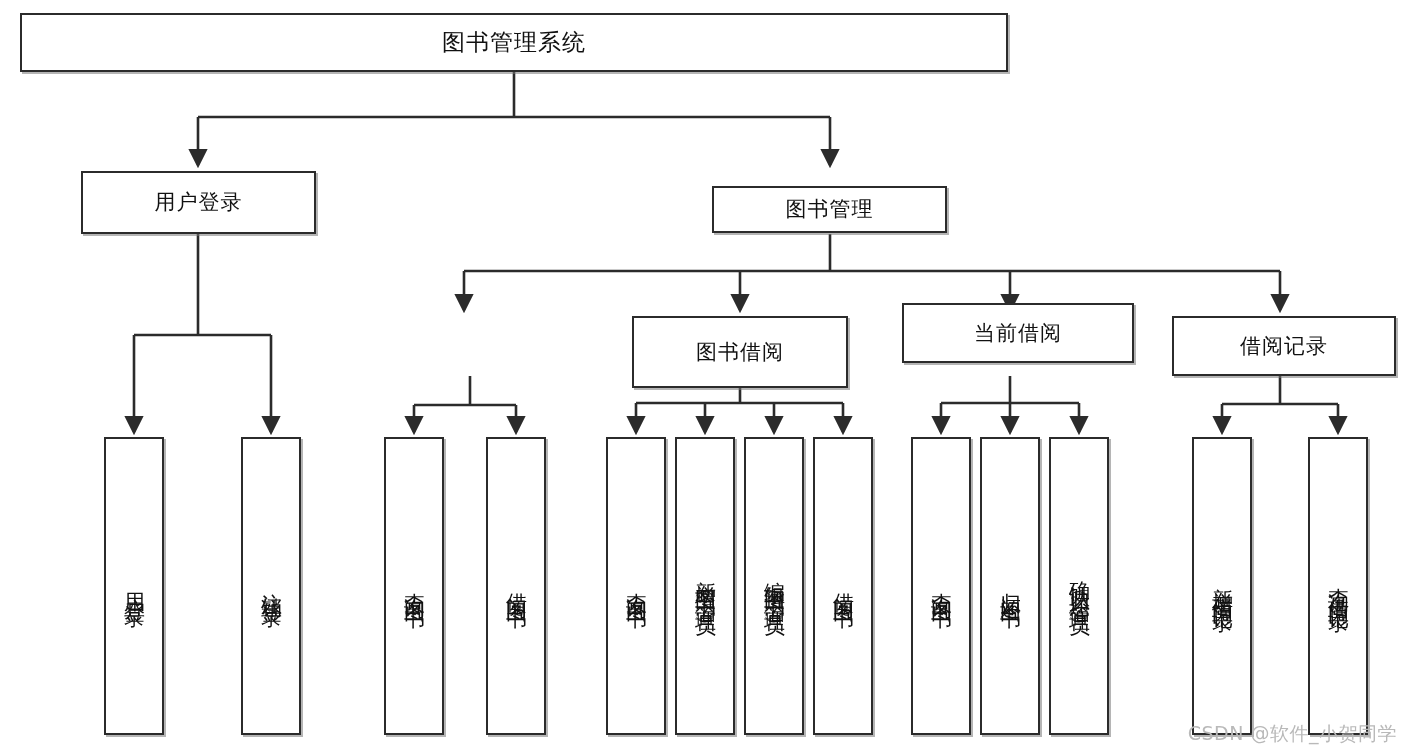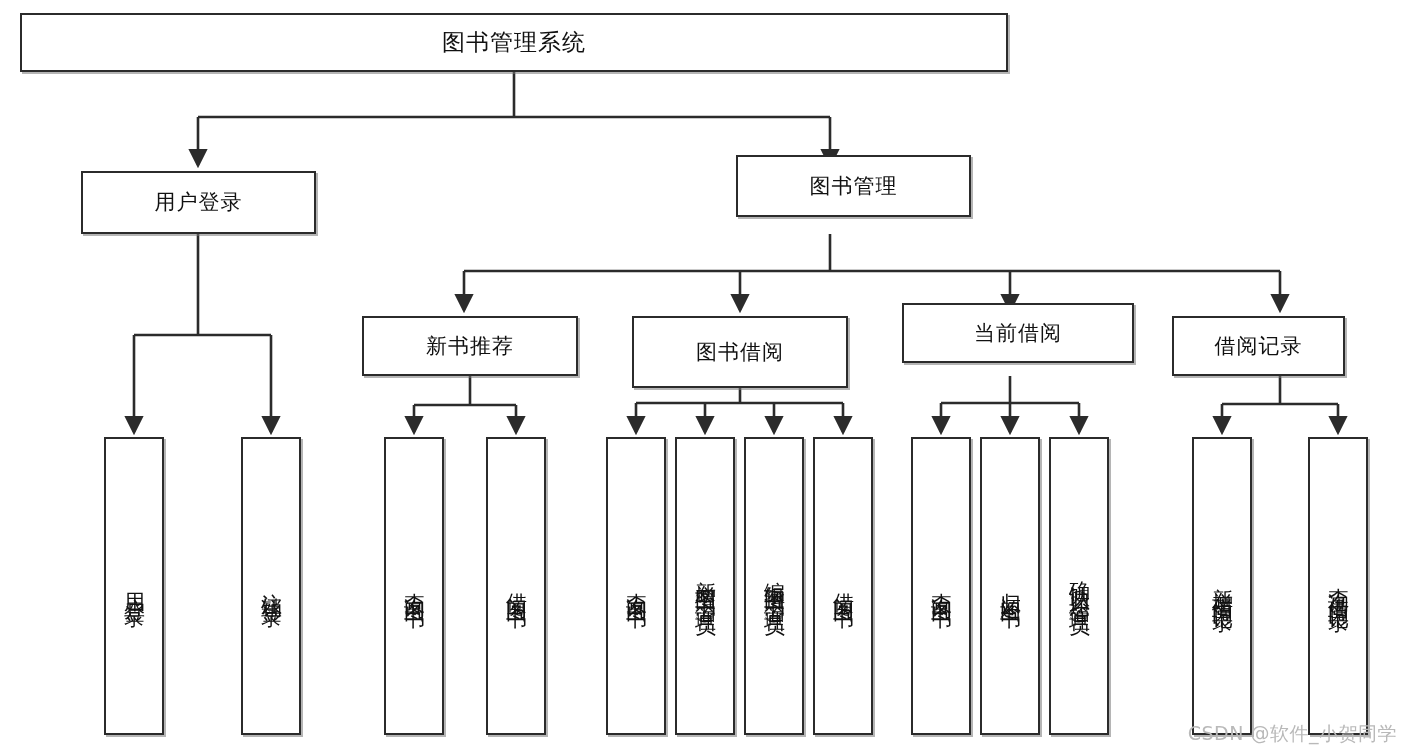--- a/index.html
+++ b/index.html
@@ -134,34 +134,31 @@
     </g>
   </svg>
 
   <div class="node root" style="left:20px; top:13px; width:988px; height:59px;">
     <span class="node-label">图书管理系统</span>
   </div>
 
   <div class="node level2" style="left:81px; top:171px; width:235px; height:63px;">
     <span class="node-label">用户登录</span>
   </div>
-  <div class="node level2" style="left:712px; top:155px; width:235px; height:62px;margin-left:24px;">
+  <div class="node level2" style="left:712px; top:186px; width:235px; height:47px;">
     <span class="node-label">图书管理</span>
   </div>
 
-  <div class="node level3" style="left:362px; top:316px; width:216px; height:60px;">
-    <span class="node-label">新书推荐</span>
-  </div>
   <div class="node level3" style="left:632px; top:316px; width:216px; height:72px;">
     <span class="node-label">图书借阅</span>
   </div>
   <div class="node level3" style="left:902px; top:303px; width:232px; height:60px;">
     <span class="node-label">当前借阅</span>
   </div>
-  <div class="node level3" style="left:1172px; top:316px; width:173px; height:60px;">
+  <div class="node level3" style="left:1172px; top:316px; width:224px; height:60px;">
     <span class="node-label">借阅记录</span>
   </div>
 
   <div class="node leaf" style="left:104px; top:437px; width:60px; height:298px;">
     <span class="node-label">用户登录</span>
   </div>
   <div class="node leaf" style="left:241px; top:437px; width:60px; height:298px;">
     <span class="node-label">注销登录</span>
   </div>
 

